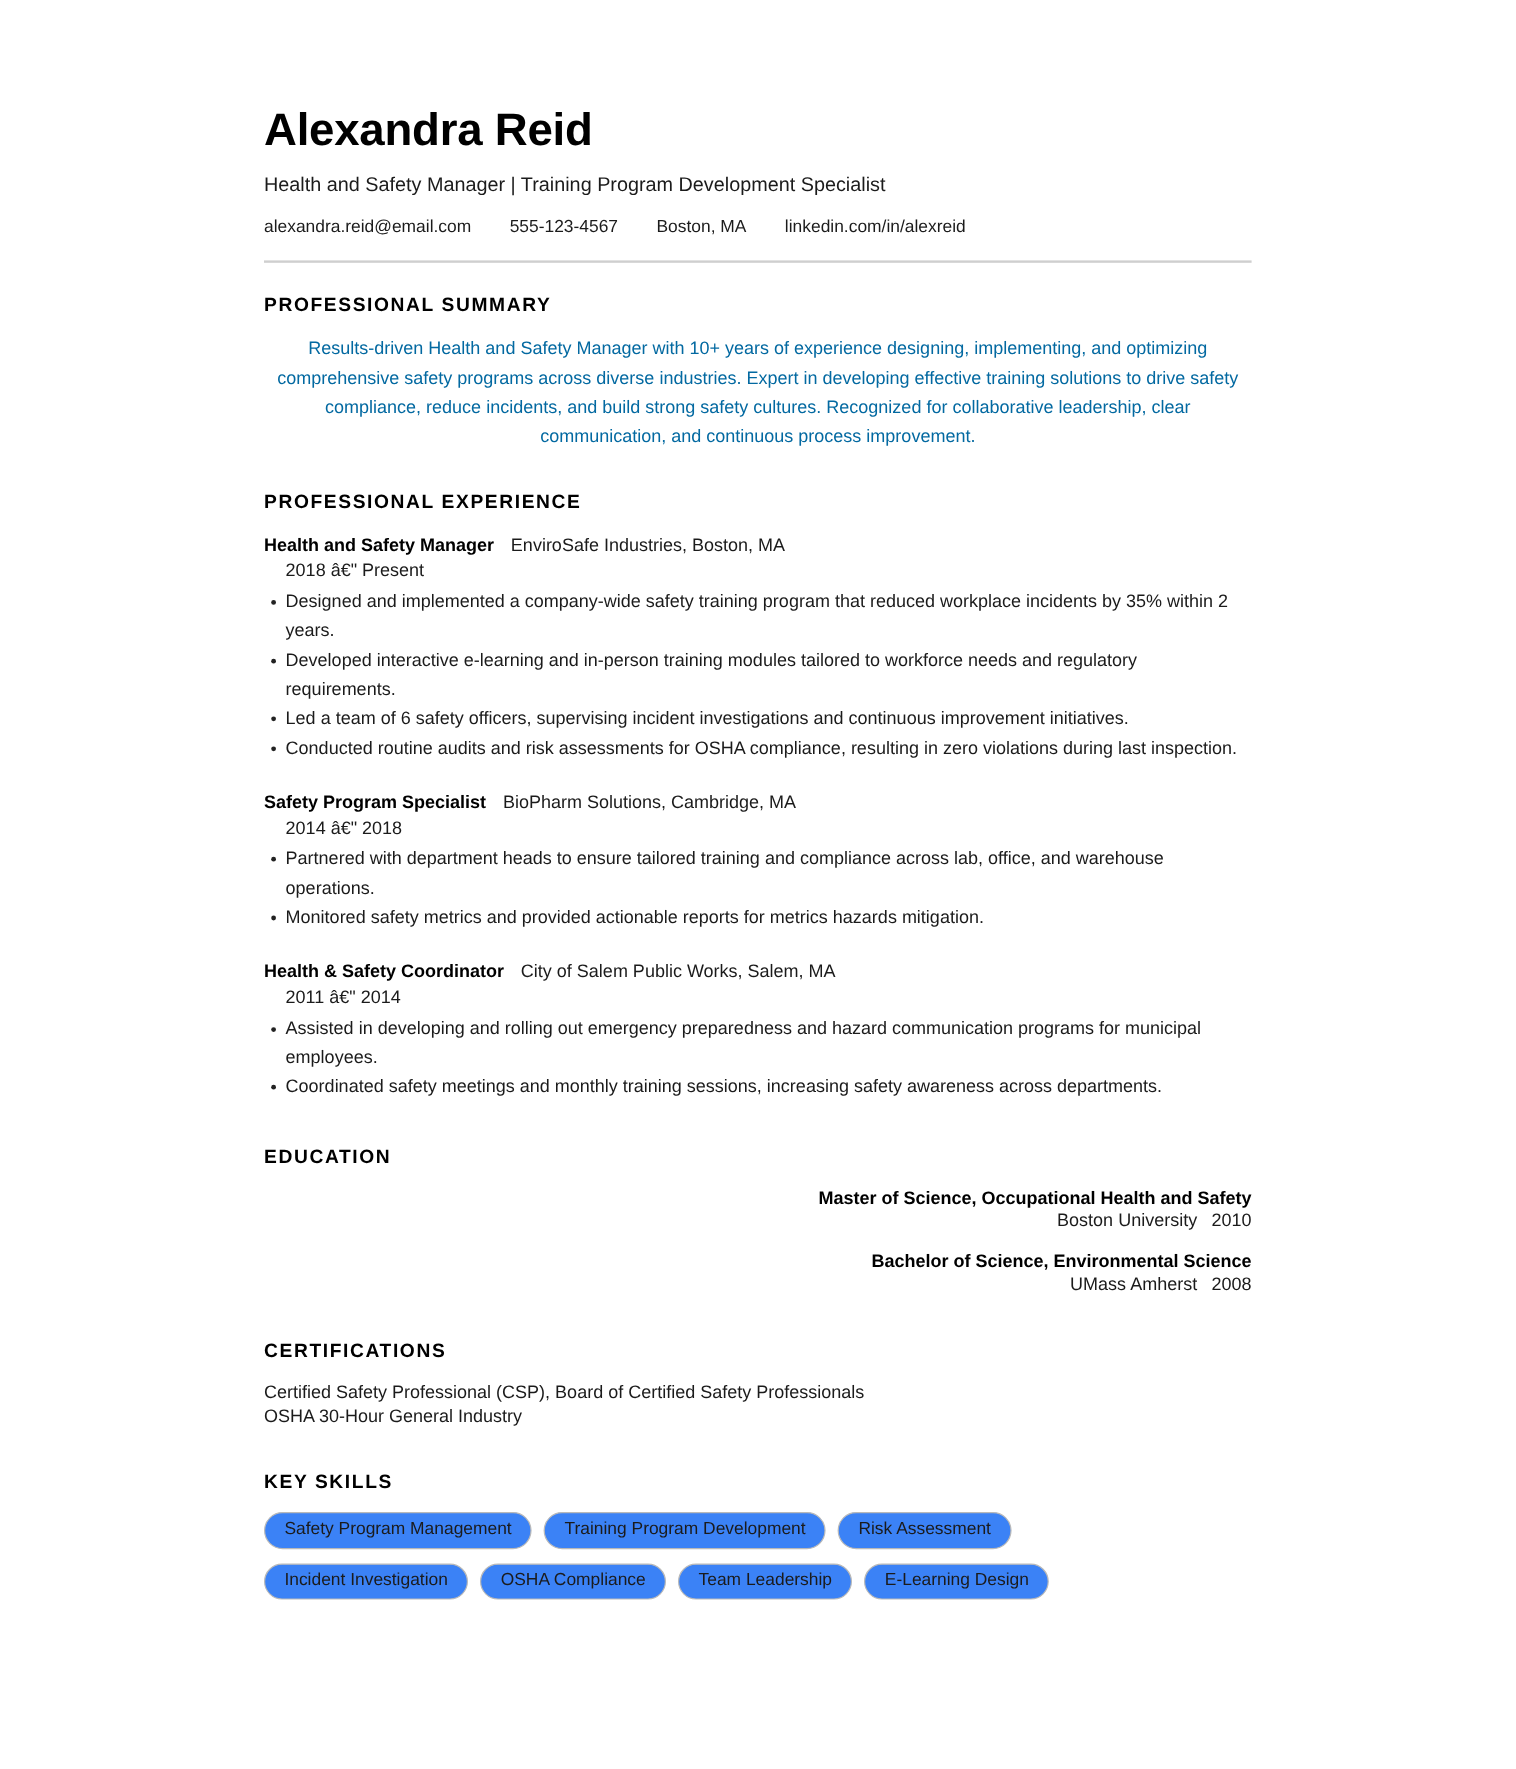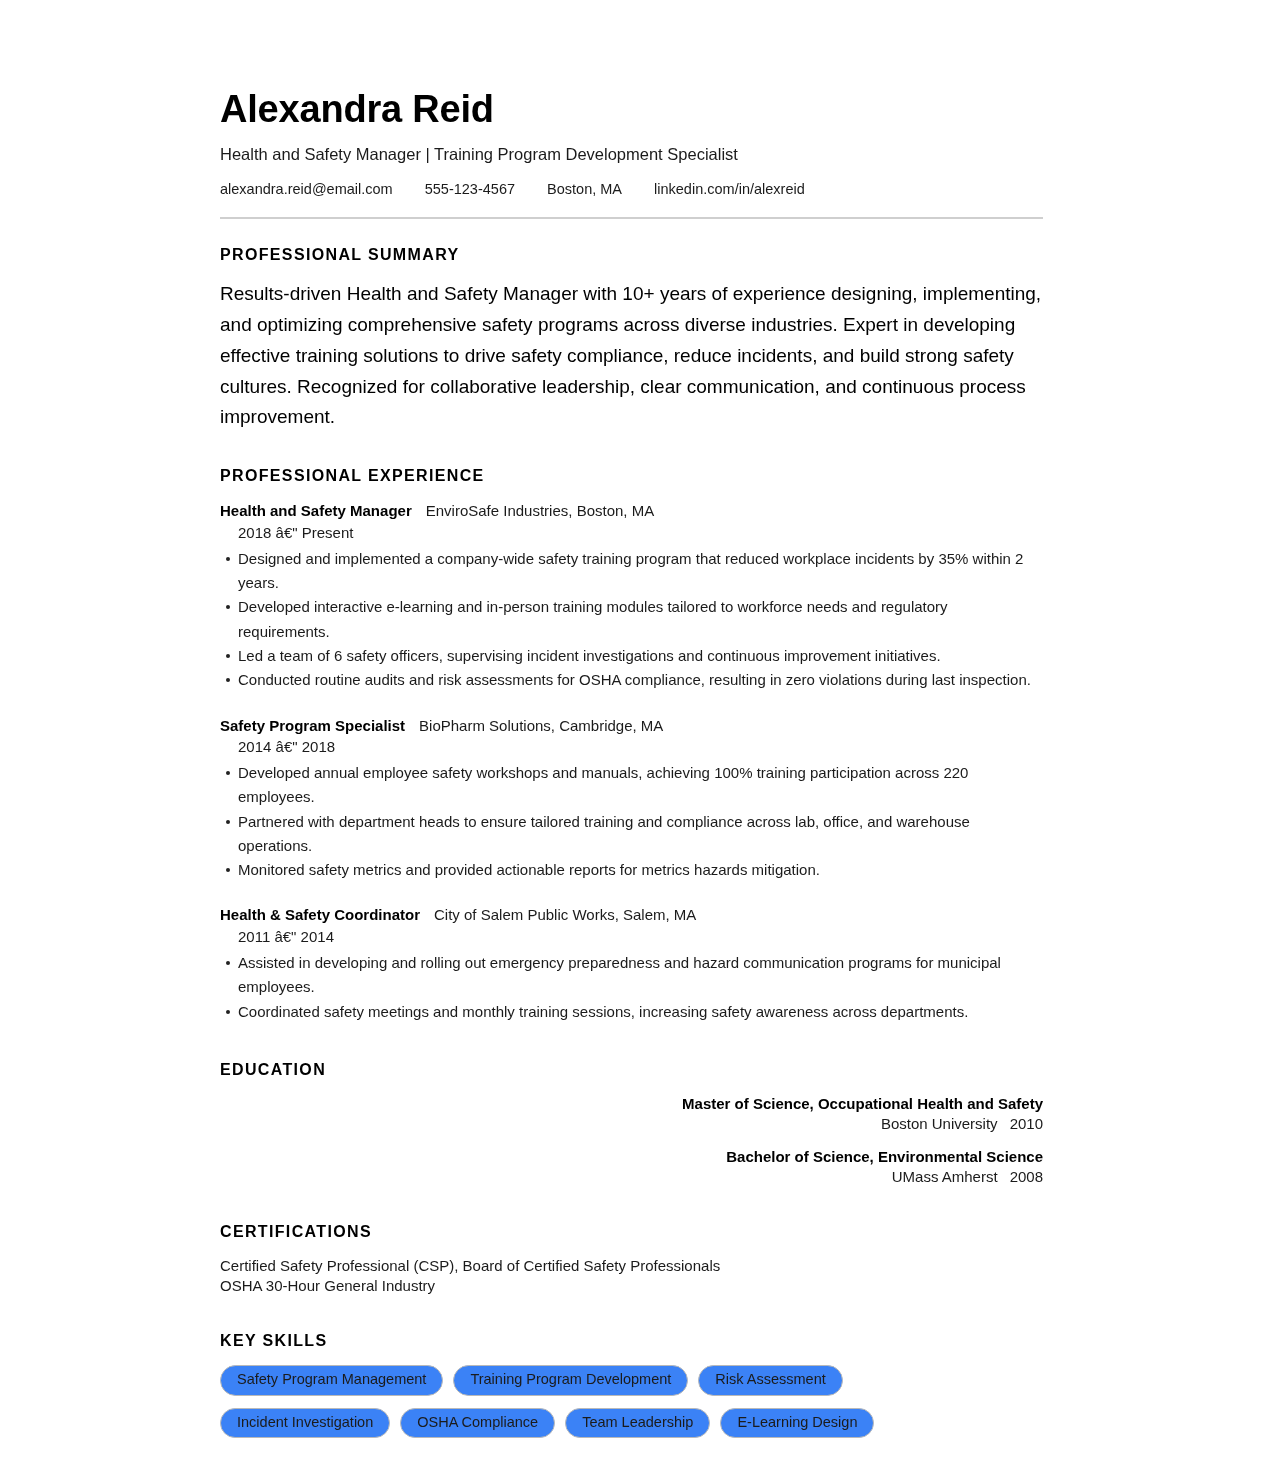--- a/index.html
+++ b/index.html
@@ -70,25 +70,25 @@
     font-size: 16px;
     font-weight: bold;
     letter-spacing: 1.35px;
     text-transform: uppercase;
     color: #000000;
     margin: 0 0 15px 0;
     line-height: 1.2;
   }
 
   .summary-text {
-    font-size: 19px;
+    font-size: 15px;
     line-height: 1.62;
-    color: #000000;
+    color: #0369a1;
     margin: 0;
-    text-align: left;
+    text-align: center;
   }
 
   
   .sec-summary { margin-bottom: 33px; }
   .sec-experience { margin-bottom: 36px; }
   .sec-education { margin-bottom: 36px; }
   .sec-certifications { margin-bottom: 36px; }
 
   .job { margin-bottom: 22px; }
   .job:last-child { margin-bottom: 0; }
@@ -238,21 +238,20 @@
 
       <div class="job">
         <div class="job-head">
           <span class="job-head-left">
             <span class="job-title">Safety Program Specialist</span>
             <span class="job-company">BioPharm Solutions, Cambridge, MA</span>
           </span>
           <span class="job-dates">2014 â€" 2018</span>
         </div>
         <ul class="bullets">
-          <li>Developed annual employee safety workshops and manuals, achieving 100% training participation across 220 employees.</li>
           <li>Partnered with department heads to ensure tailored training and compliance across lab, office, and warehouse operations.</li>
           <li>Monitored safety metrics and provided actionable reports for metrics hazards mitigation.</li>
         </ul>
       </div>
 
       <div class="job">
         <div class="job-head">
           <span class="job-head-left">
             <span class="job-title">Health &amp; Safety Coordinator</span>
             <span class="job-company">City of Salem Public Works, Salem, MA</span>

